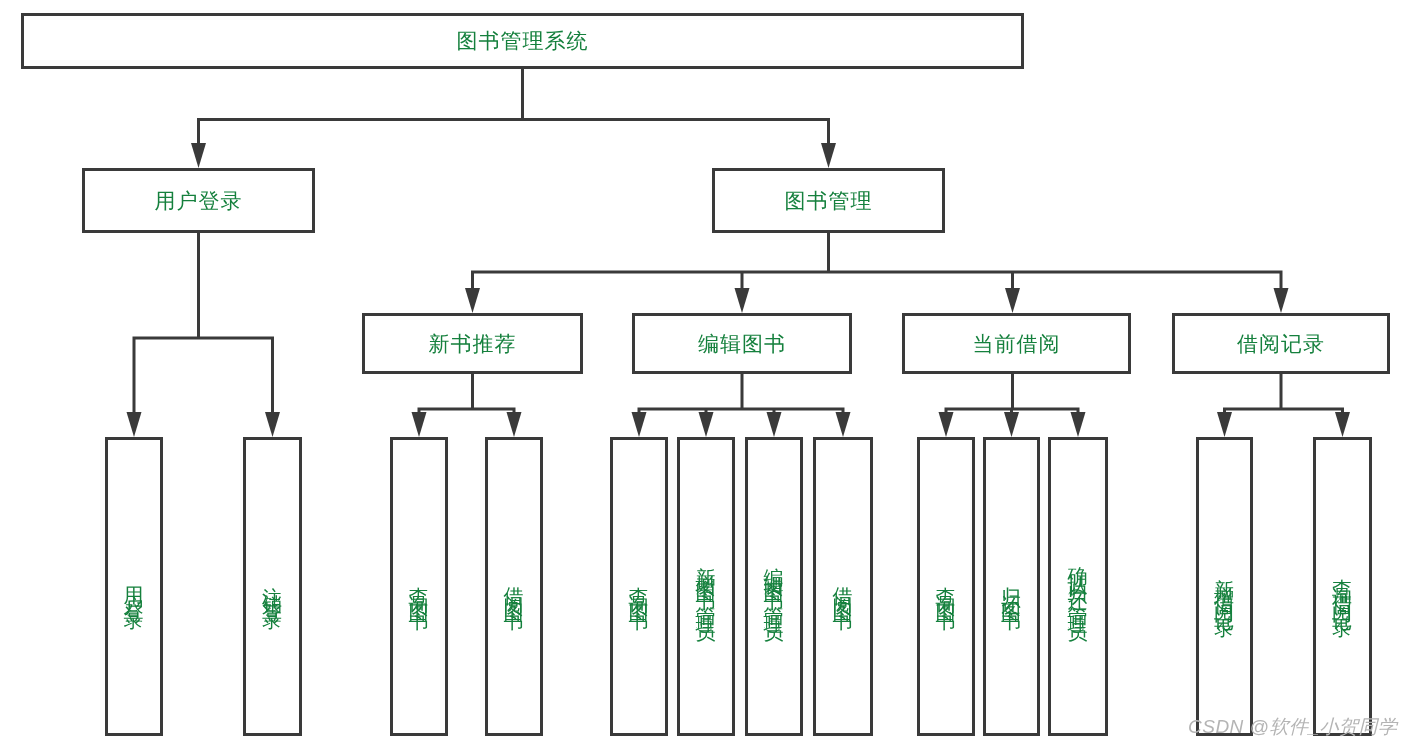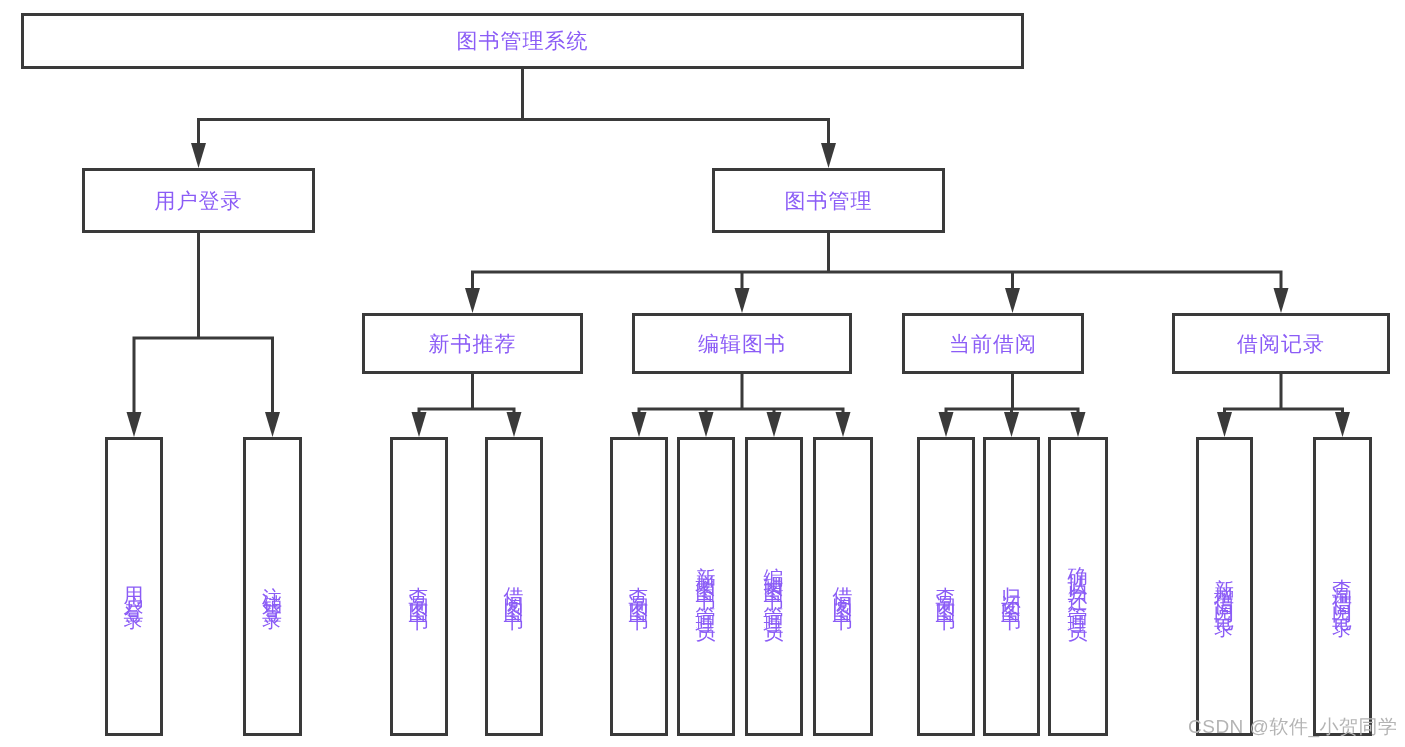--- a/index.html
+++ b/index.html
@@ -14,21 +14,21 @@
   .ln{fill:none;stroke:#3a3a3a;stroke-width:3;stroke-linejoin:miter;stroke-linecap:butt;}
   .ah{fill:#3a3a3a;stroke:none;}
   .box{
     position:absolute;
     box-sizing:border-box;
     background:#ffffff;
     border:3px solid #3a3a3a;
     display:flex;
     align-items:center;
     justify-content:center;
-    color:#8b5cf6;
+    color:#15803d;
   }
   .box.h span{
     font-size:21px;
     letter-spacing:1px;
     white-space:nowrap;
   }
   .box.v span{
     writing-mode:vertical-rl;
     text-orientation:mixed;
     font-size:20px;
@@ -36,20 +36,21 @@
     line-height:1;
     white-space:nowrap;
   }
   .watermark{
     position:absolute;
     left:1188px;top:714px;
     font-size:19px;
     color:#b4b4b4;
     letter-spacing:0.5px;
     white-space:nowrap;
+    font-style:italic;
   }
 </style>
 </head>
 <body>
 
 <div class="canvas">
 
   <svg class="connectors" width="1405" height="747" viewBox="0 0 1405 747" aria-hidden="true">
     <path class="ln" d="
       M522.5 69 V119.5
@@ -104,21 +105,21 @@
   <div class="box h" style="left:362px;top:313px;width:221px;height:61px">
     <span>新书推荐</span>
   </div>
 
   <div class="box h" style="left:712px;top:168px;width:233px;height:65px">
     <span>图书管理</span>
   </div>
   <div class="box h" style="left:632px;top:313px;width:220px;height:61px">
     <span>编辑图书</span>
   </div>
-  <div class="box h" style="left:902px;top:313px;width:182px;height:61px">
+  <div class="box h" style="left:902px;top:313px;width:229px;height:61px">
     <span>当前借阅</span>
   </div>
   <div class="box h" style="left:1172px;top:313px;width:218px;height:61px">
     <span>借阅记录</span>
   </div>
 
   <div class="box v" style="left:105px;top:437px;width:58px;height:299px">
     <span>用户登录</span>
   </div>
   <div class="box v" style="left:243px;top:437px;width:59px;height:299px">

